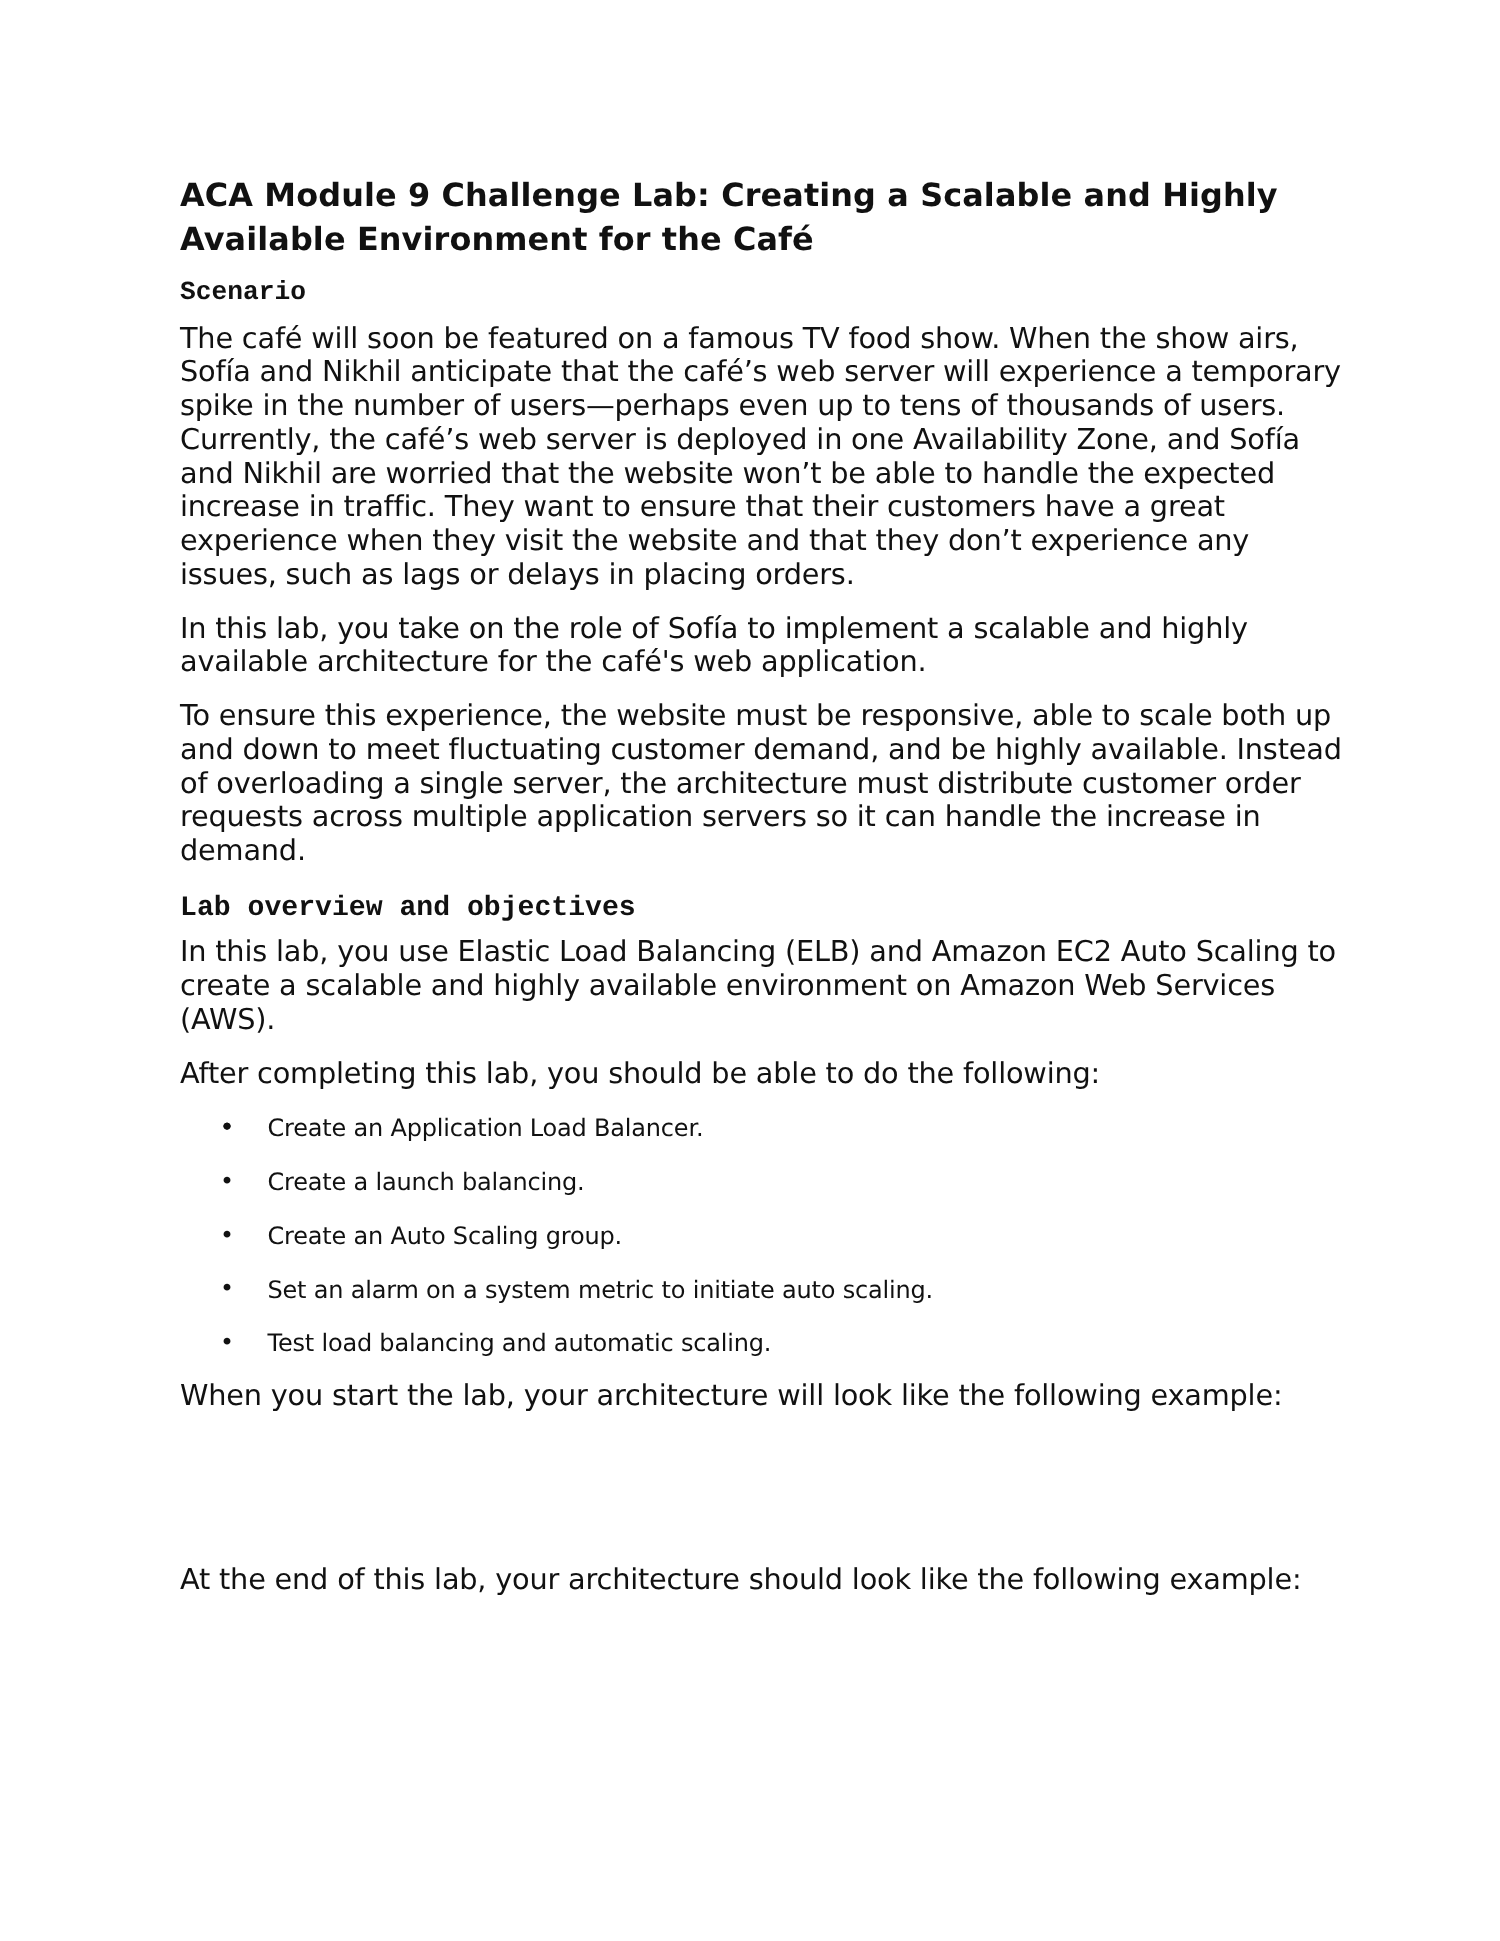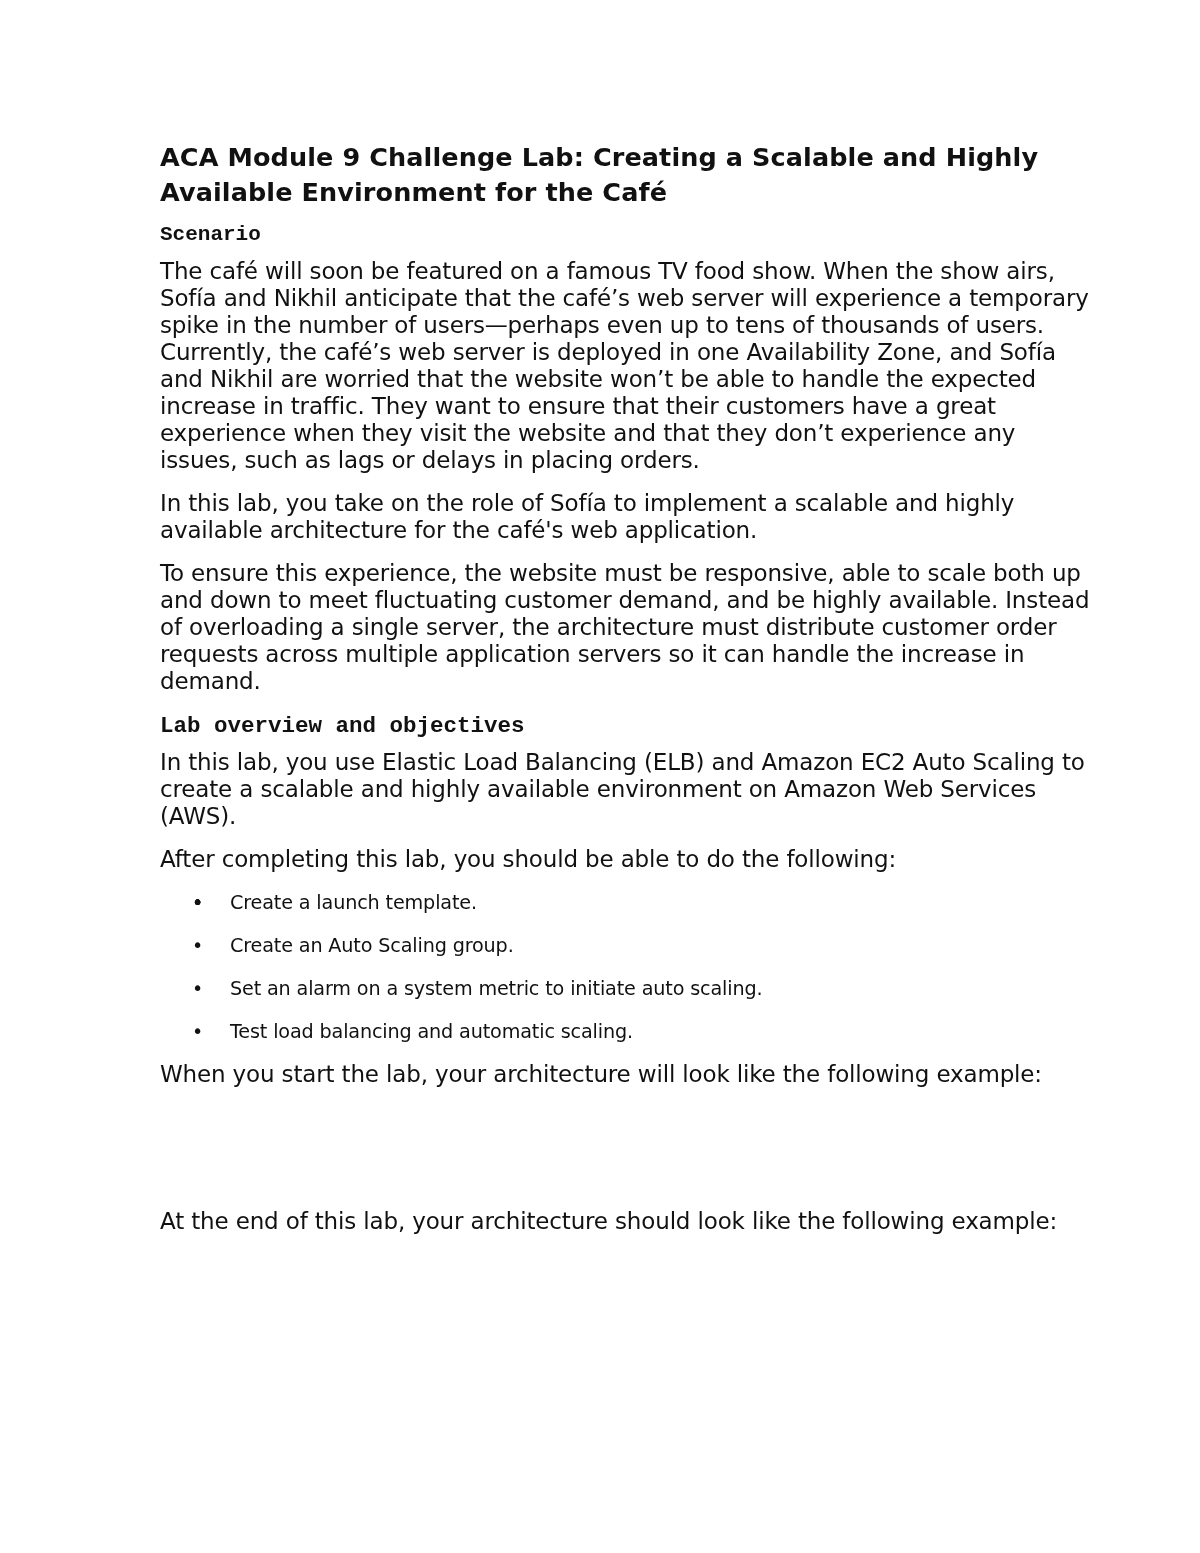--- a/index.html
+++ b/index.html
@@ -10,21 +10,21 @@
   body {
     width: 1200px;
     height: 1553px;
     position: relative;
     overflow: hidden;
     font-family: "DejaVu Sans", sans-serif;
     color: #111111;
   }
   .page {
     position: absolute;
-    left: 160px;
+    left: 144px;
     top: 140px;
     width: 930px;
   }
   .title {
     font-family: "DejaVu Sans", sans-serif;
     font-weight: bold;
     font-size: 25.5px;
     line-height: 35px;
     margin: 0 0 10px 0;
     letter-spacing: 0.1px;
@@ -83,22 +83,22 @@
   <p class="p">In this lab, you take on the role of Sofía to implement a scalable and highly available architecture for the café's web application.</p>
   <p class="p">To ensure this experience, the website must be responsive, able to scale both up and down to meet fluctuating customer demand, and be highly available. Instead of overloading a single server, the architecture must distribute customer order requests across multiple application servers so it can handle the increase in demand.</p>
 
   <h2 class="h2 sub">Lab overview and objectives</h2>
   <p class="p">In this lab, you use Elastic Load Balancing (ELB) and Amazon EC2 Auto Scaling to create a scalable and highly available environment on Amazon Web Services (AWS).</p>
   <p class="p">After completing this lab, you should be able to do the following:</p>
 
   <ul class="objectives">
     <li><span class="bullet">•</span></li>
     <li><span class="bullet">•</span></li>
-    <li><span class="bullet">•</span></li>
-    <li><span class="bullet">•</span><span>Create a launch template.</span></li>
+    <li><span class="bullet">•</span><span>Create an Application Load Balancer.</span></li>
+    <li><span class="bullet">•</span><span>Create a launch balancing.</span></li>
     <li><span class="bullet">•</span><span>Create an Auto Scaling group.</span></li>
     <li><span class="bullet">•</span><span>Set an alarm on a system metric to initiate auto scaling.</span></li>
     <li><span class="bullet">•</span><span>Test load balancing and automatic scaling.</span></li>
   </ul>
 
   <p class="p">When you start the lab, your architecture will look like the following example:</p>
   <div class="diagram-space"></div>
   <p class="p">At the end of this lab, your architecture should look like the following example:</p>
   <div class="diagram-space-2"></div>
 </div>

